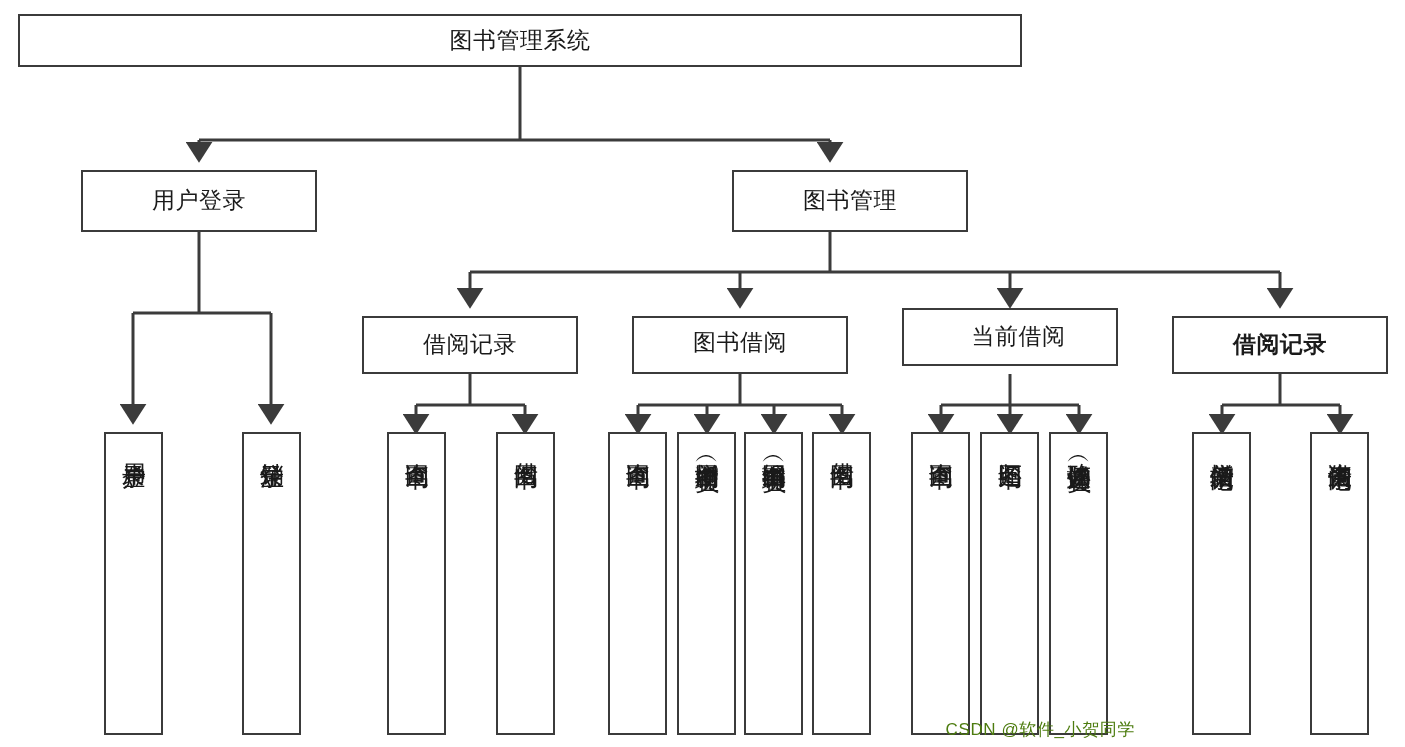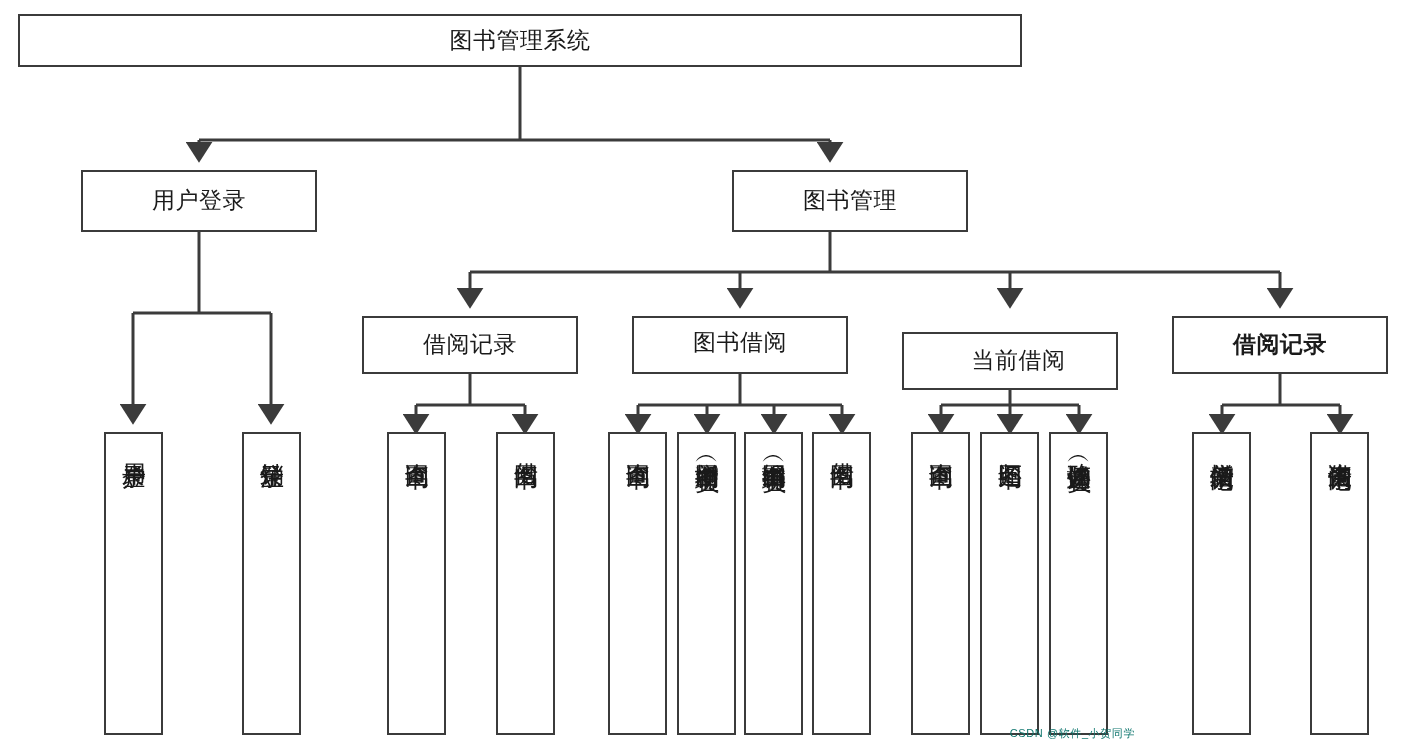--- a/index.html
+++ b/index.html
@@ -57,22 +57,22 @@
     writing-mode: vertical-rl;
     text-orientation: upright;
     line-height: 1.12;
     letter-spacing: 1px;
     white-space: nowrap;
   }
   .watermark {
     position: absolute;
     right: 12px;
     bottom: 6px;
-    font-size: 11px;
-    color: #0f766e;
+    font-size: 17px;
+    color: #4d7c0f;
     letter-spacing: 0.6px;
     white-space: nowrap;
     user-select: none;
   }
 </style>
 </head>
 <body>
 
 <div id="diagram-root">
 
@@ -136,21 +136,21 @@
   <div class="node-box" style="left:712px; top:170px; width:236px; height:62px;margin-left:20px;">
     <span class="node-label-h">图书管理</span>
   </div>
 
   <div class="node-box" style="left:362px; top:316px; width:216px; height:58px;">
     <span class="node-label-h">借阅记录</span>
   </div>
   <div class="node-box" style="left:632px; top:316px; width:216px; height:58px;font-family:Liberation Mono, monospace;">
     <span class="node-label-h">图书借阅</span>
   </div>
-  <div class="node-box" style="left:902px; top:332px; width:216px; height:58px;padding-left:17px;">
+  <div class="node-box" style="left:902px; top:308px; width:216px; height:58px;padding-left:17px;">
     <span class="node-label-h">当前借阅</span>
   </div>
   <div class="node-box" style="left:1172px; top:316px; width:216px; height:58px;font-weight:bold;">
     <span class="node-label-h">借阅记录</span>
   </div>
 
   <div class="node-box vertical" style="left:104px; top:432px; width:59px; height:303px;">
     <span class="node-label-v">用户登录</span>
   </div>
   <div class="node-box vertical" style="left:242px; top:432px; width:59px; height:303px;">

